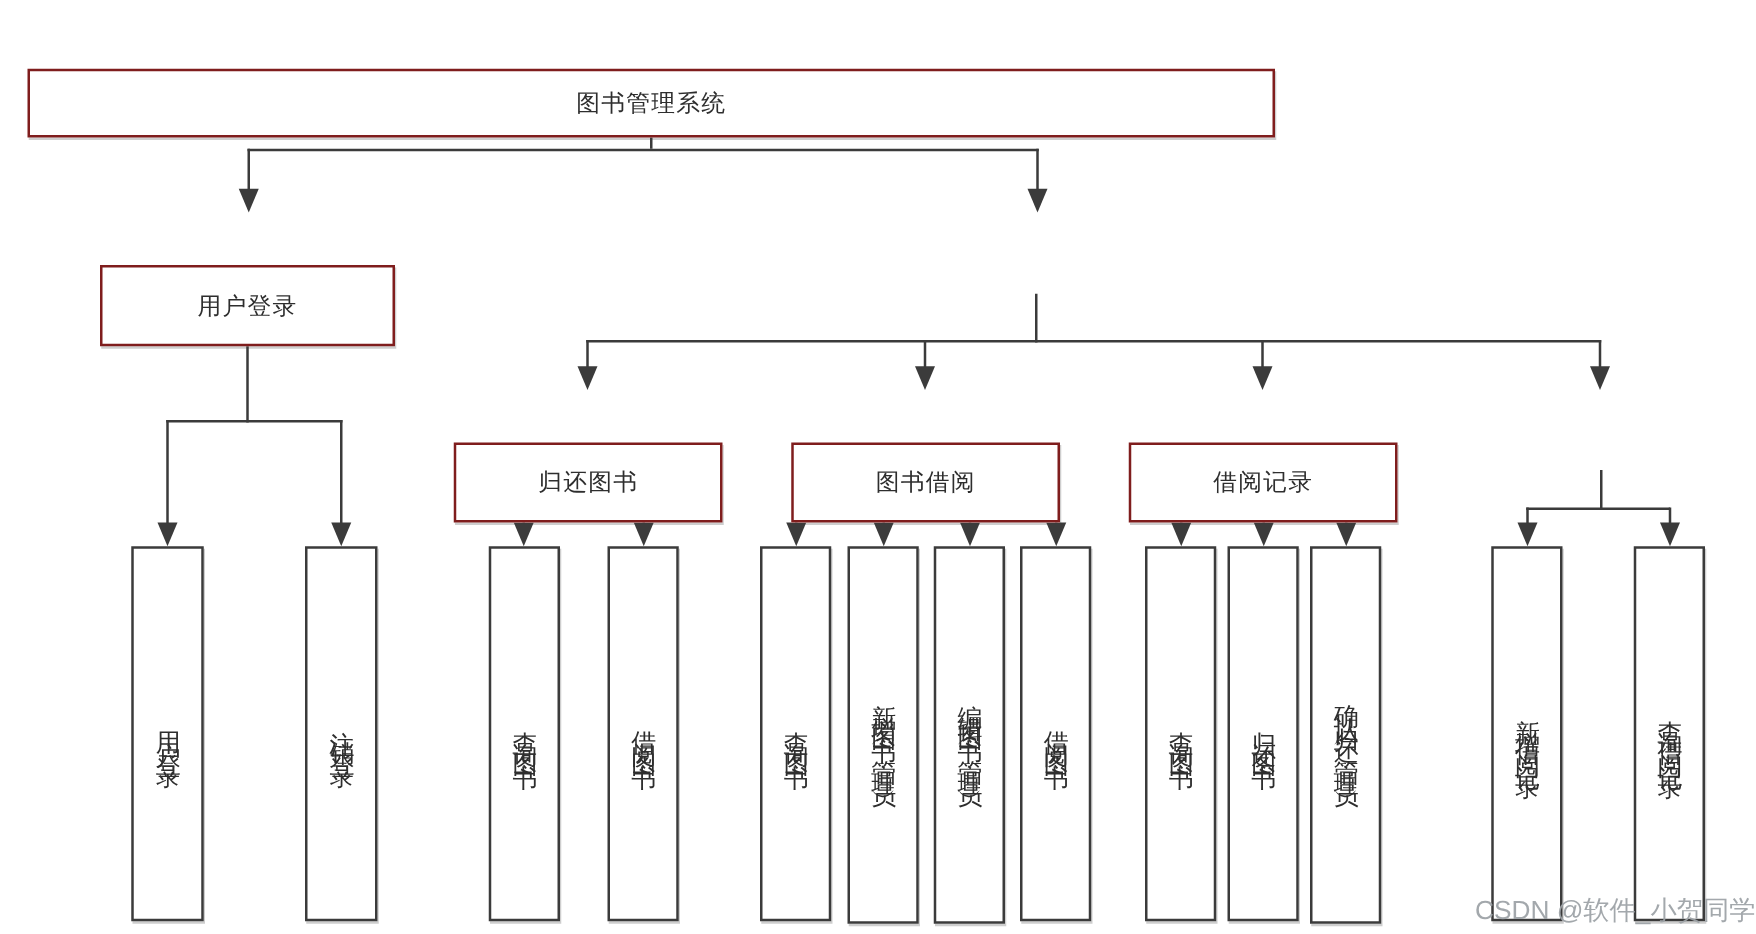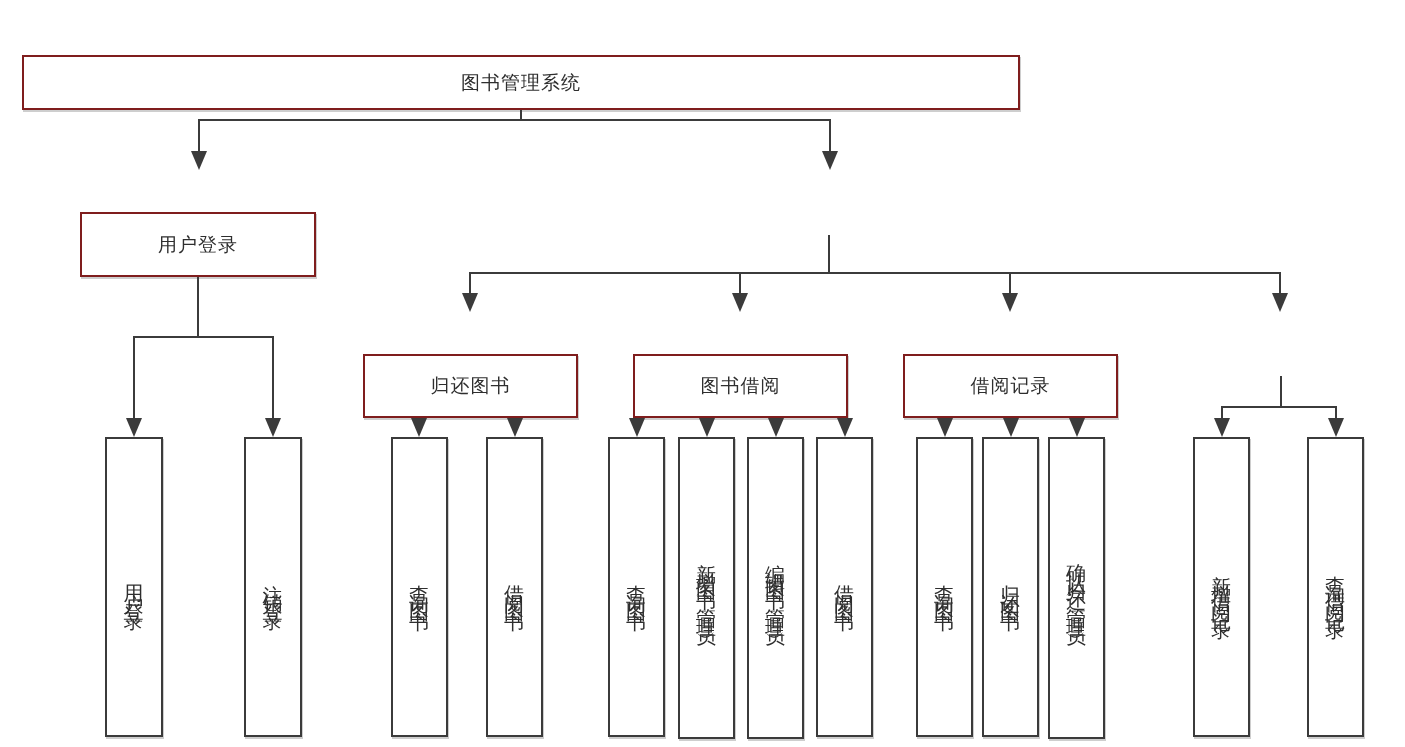--- a/index.html
+++ b/index.html
@@ -189,14 +189,15 @@
   <div class="vline" style="left:1335px; top:406px; height:13px;"></div>
   <div class="arrow" style="left:1328px; top:418px;"></div>
 
   <div class="leaf" style="left:1193px; top:437px; width:57px; height:300px;">
     <span>新增借阅记录</span>
   </div>
   <div class="leaf" style="left:1307px; top:437px; width:57px; height:300px;">
     <span>查询借阅记录</span>
   </div>
 
+  <div class="watermark">CSDN @软件_小贺同学</div>
 
 </div>
 
 </body></html>

